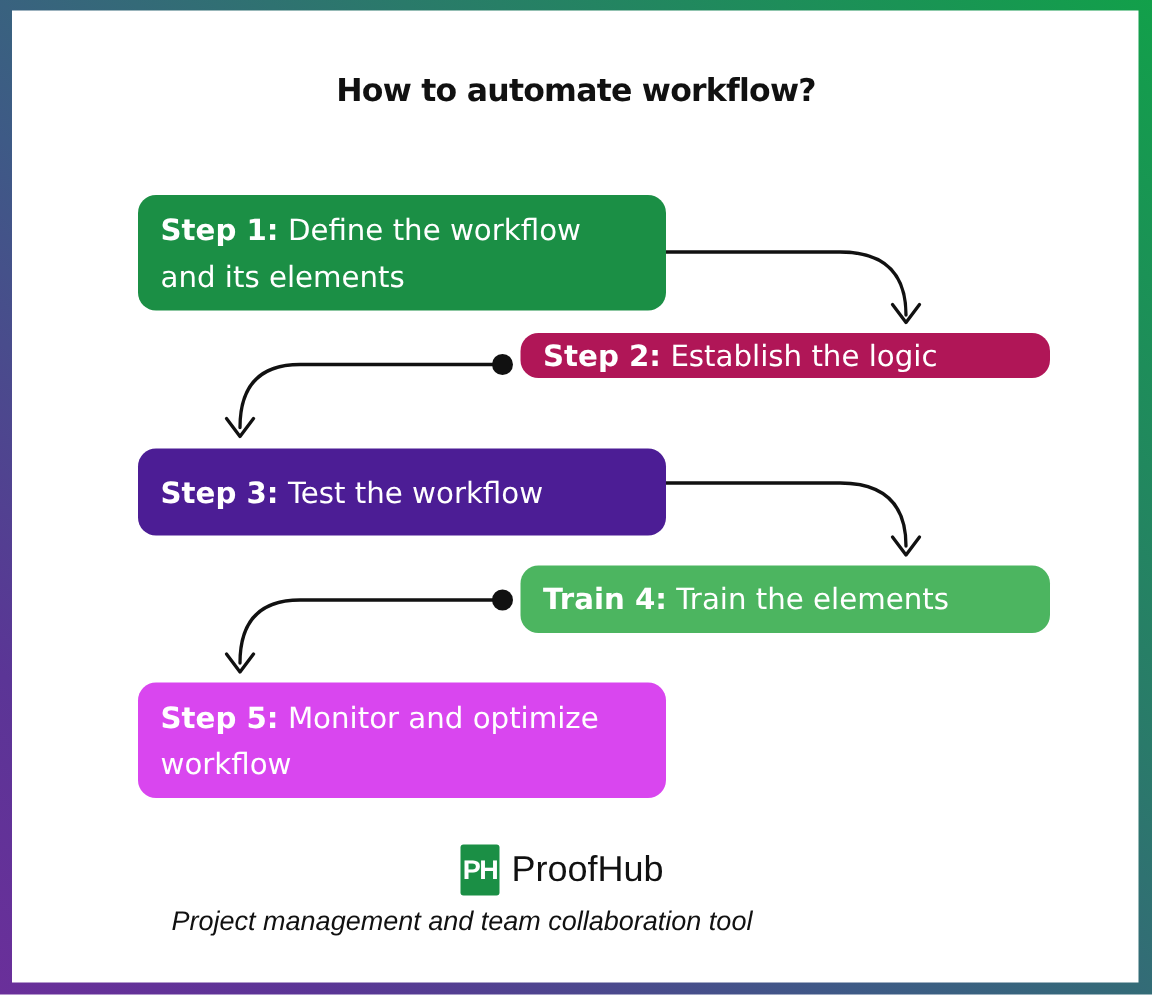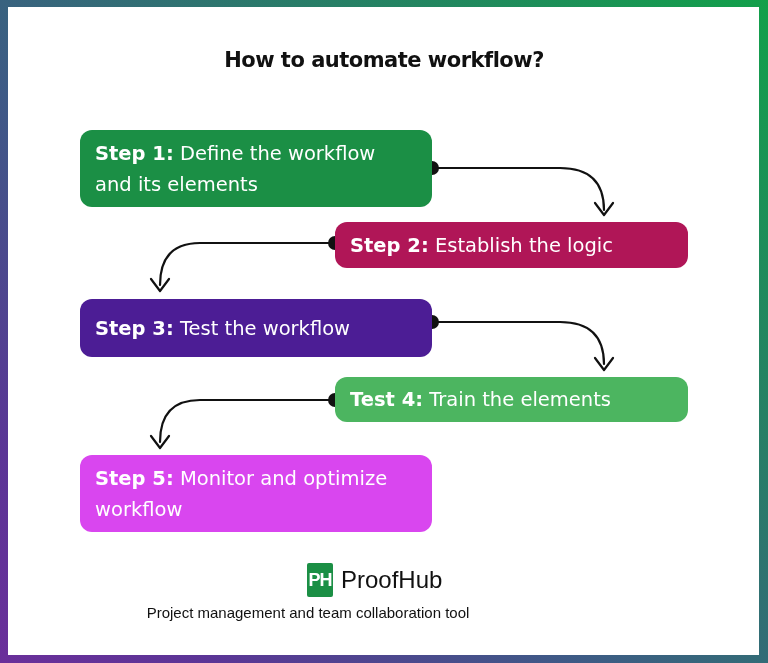--- a/index.html
+++ b/index.html
@@ -1,33 +1,33 @@
 <!DOCTYPE html>
 <html><head>
 <meta charset="utf-8">
 <style>
   html,body{margin:0;padding:0;}
   body{width:768px;height:663px;position:relative;overflow:hidden;
     background:linear-gradient(225deg,#12a04a 0%,#2a7a6a 35%,#3e5a86 60%,#5b3596 85%,#6a2f9a 100%);
     font-family:"DejaVu Sans","Liberation Sans",sans-serif;}
   .card{position:absolute;left:8px;top:7px;width:751px;height:648px;background:#ffffff;}
   .title{position:absolute;left:0;top:48px;width:768px;text-align:center;font-weight:bold;font-size:21px;color:#111;letter-spacing:-0.5px;}
-  .step{position:absolute;border-radius:12px;color:#fff;font-size:19.5px;line-height:31px;padding:0 15px;box-sizing:border-box;display:flex;align-items:center;}
+  .step{position:absolute;border-radius:12px;color:#fff;font-size:19.5px;line-height:31px;padding:0 15px;box-sizing:border-box;display:flex;align-items:center;margin-left:12px;}
   .step .inner{display:block;}
   .step b{font-weight:bold;}
   #s1{left:80px;top:130px;width:352px;height:77px;background:#1b8f45;}
-  #s2{left:335px;top:222px;width:353px;height:46px;background:#b01657;}
+  #s2{left:335px;top:222px;width:353px;height:30px;background:#b01657;}
   #s3{left:80px;top:299px;width:352px;height:58px;background:#4c1d95;}
   #s4{left:335px;top:377px;width:353px;height:45px;background:#4cb560;}
   #s5{left:80px;top:455px;width:352px;height:77px;background:#d946ef;}
   svg.conn{position:absolute;left:0;top:0;}
   .logo{position:absolute;left:307px;top:563px;display:flex;align-items:center;}
   .ph{width:26px;height:34px;background:#1b8f45;color:#fff;font-weight:bold;font-size:18px;display:flex;align-items:center;justify-content:center;border-radius:2px;font-family:"Liberation Sans",sans-serif;letter-spacing:-1px;}
   .brand{margin-left:8px;font-size:24px;color:#111;font-family:"Liberation Sans",sans-serif;}
-  .tagline{position:absolute;left:0;top:604px;width:616px;text-align:center;font-size:15px;color:#111;font-family:"Liberation Sans",sans-serif;}
+  .tagline{position:absolute;left:0;top:604px;width:616px;text-align:center;font-size:18px;color:#111;font-family:"Liberation Sans",sans-serif;font-style:italic;}
 </style>
 </head>
 <body>
 
 <div class="card"></div>
 
 <div class="title">How to automate workflow?</div>
 
 <svg class="conn" width="768" height="663">
   <g fill="none" stroke="#111" stroke-width="2.2" stroke-linecap="round" stroke-linejoin="round">
@@ -55,21 +55,21 @@
 <div class="step" id="s1">
   <span class="inner"><b>Step 1:</b><span> Define the workflow and its elements</span></span>
 </div>
 <div class="step" id="s2">
   <span class="inner"><b>Step 2:</b><span> Establish the logic</span></span>
 </div>
 <div class="step" id="s3">
   <span class="inner"><b>Step 3:</b><span> Test the workflow</span></span>
 </div>
 <div class="step" id="s4">
-  <span class="inner"><b>Test 4:</b><span> Train the elements</span></span>
+  <span class="inner"><b>Train 4:</b><span> Train the elements</span></span>
 </div>
 <div class="step" id="s5">
   <span class="inner"><b>Step 5:</b><span> Monitor and optimize workflow</span></span>
 </div>
 
 <div class="logo">
   <div class="ph">PH</div>
   <div class="brand">ProofHub</div>
 </div>
 <div class="tagline">Project management and team collaboration tool</div>

